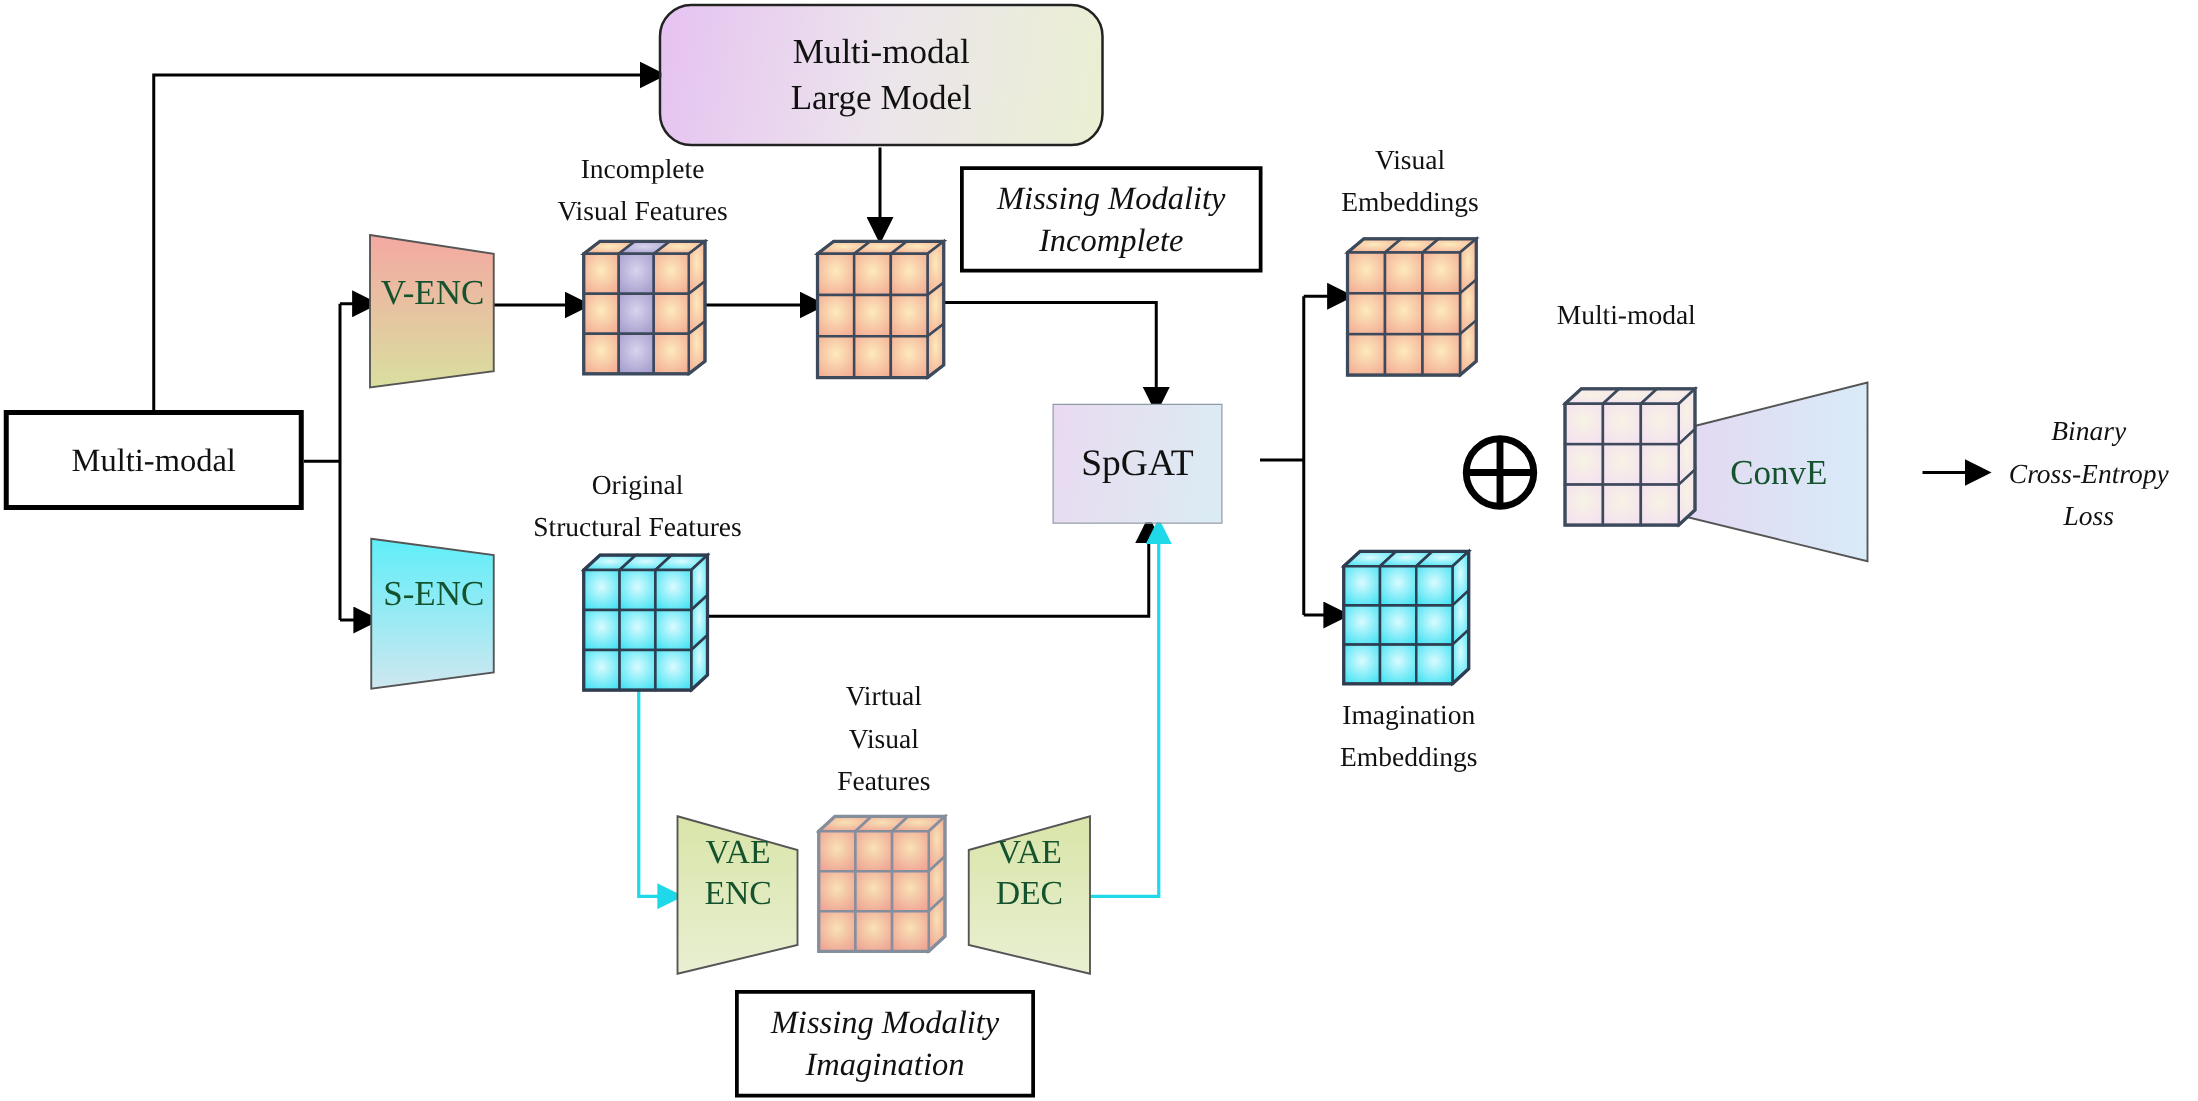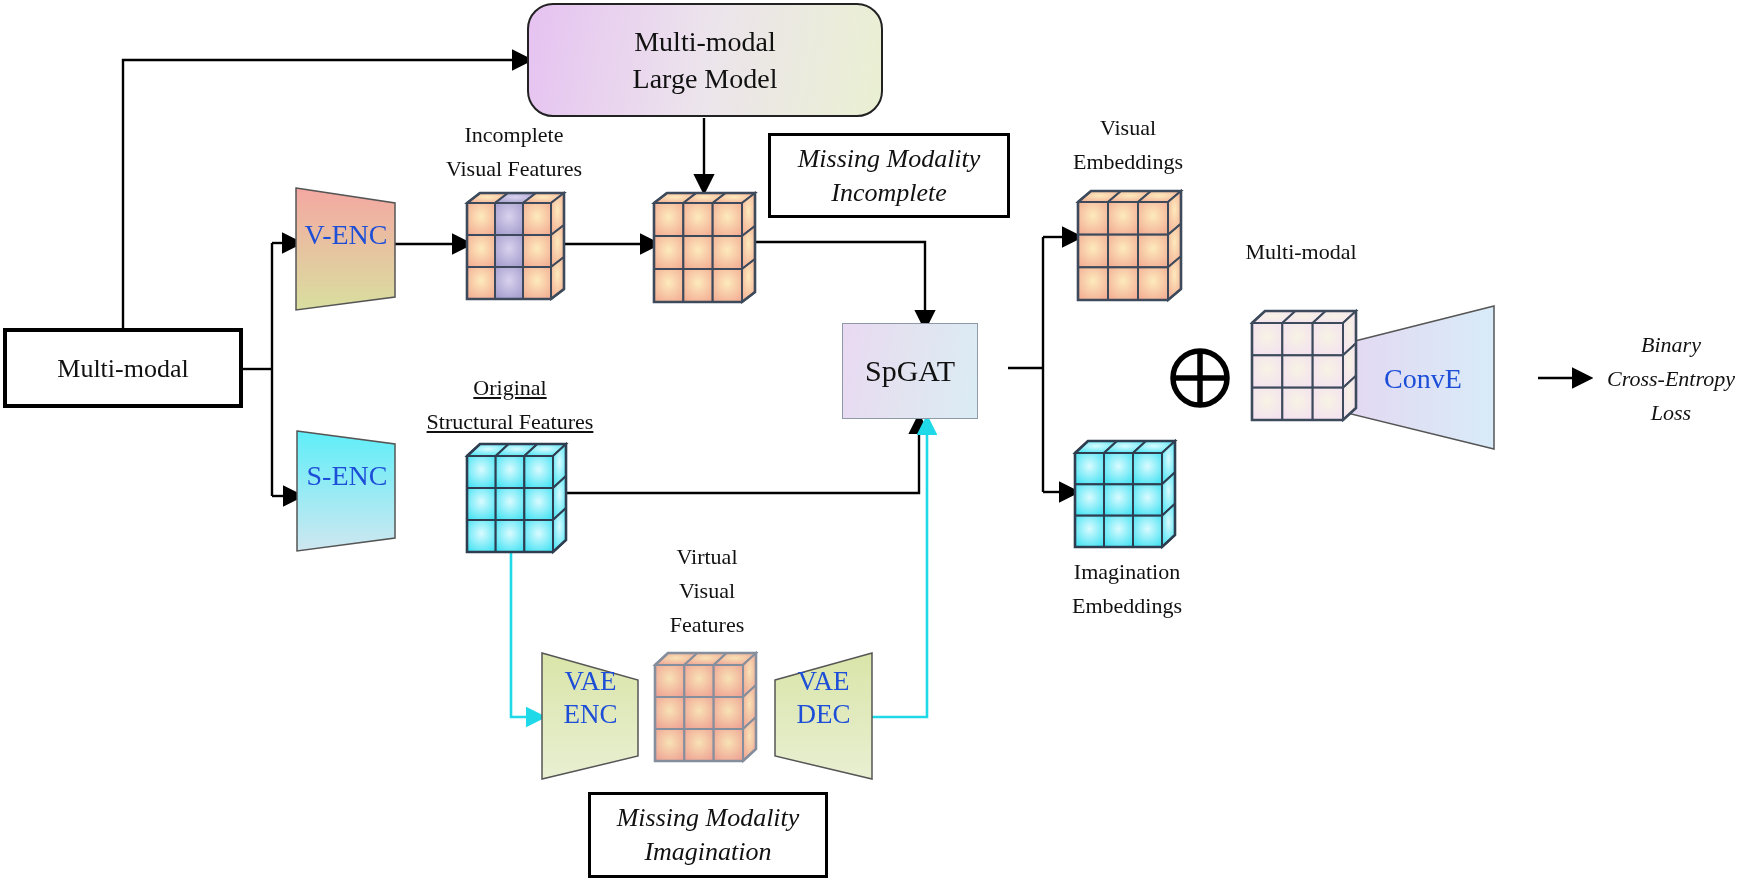--- a/index.html
+++ b/index.html
@@ -33,21 +33,21 @@
   #mmi-box{
     left:588px;top:792px;width:240px;height:86px;border:3px solid #000;background:#fff;
     font-size:26px;line-height:34px;font-style:italic;
   }
   #spgat-box{
     left:842px;top:323px;width:136px;height:96px;border:1px solid #8f9aa8;
     background:linear-gradient(100deg,#e9d9f2 0%,#e3e3f0 45%,#daecf4 100%);
     font-size:30px;
   }
   .trap-label{
-    position:absolute;width:100%;text-align:center;font-size:28px;line-height:33px;color:#1d4ed8;
+    position:absolute;width:100%;text-align:center;font-size:28px;line-height:33px;color:#14532d;
   }
   svg{display:block;}
   .nosel{user-select:none;}
 </style>
 </head>
 <body>
 
 <div id="canvas">
 
   <svg class="abs nosel" style="left:0;top:0;" width="1758" height="881" viewBox="0 0 1758 881">
@@ -400,21 +400,21 @@
     <circle cx="32" cy="32" r="27" fill="none" stroke="#000" stroke-width="5.5"></circle>
     <line x1="32" y1="7" x2="32" y2="57" stroke="#000" stroke-width="5.5"></line>
     <line x1="7" y1="32" x2="57" y2="32" stroke="#000" stroke-width="5.5"></line>
   </svg>
 
   <div class="lbl" style="left:384px;top:118px;width:260px;">
     <div>Incomplete</div>
     <div>Visual Features</div>
   </div>
 
-  <div class="lbl" style="left:380px;top:371px;width:260px;text-decoration:underline;">
+  <div class="lbl" style="left:380px;top:371px;width:260px;">
     <div>Original</div>
     <div>Structural Features</div>
   </div>
 
   <div class="lbl" style="left:617px;top:540px;width:180px;">
     <div>Virtual</div>
     <div>Visual</div>
     <div>Features</div>
   </div>
 

